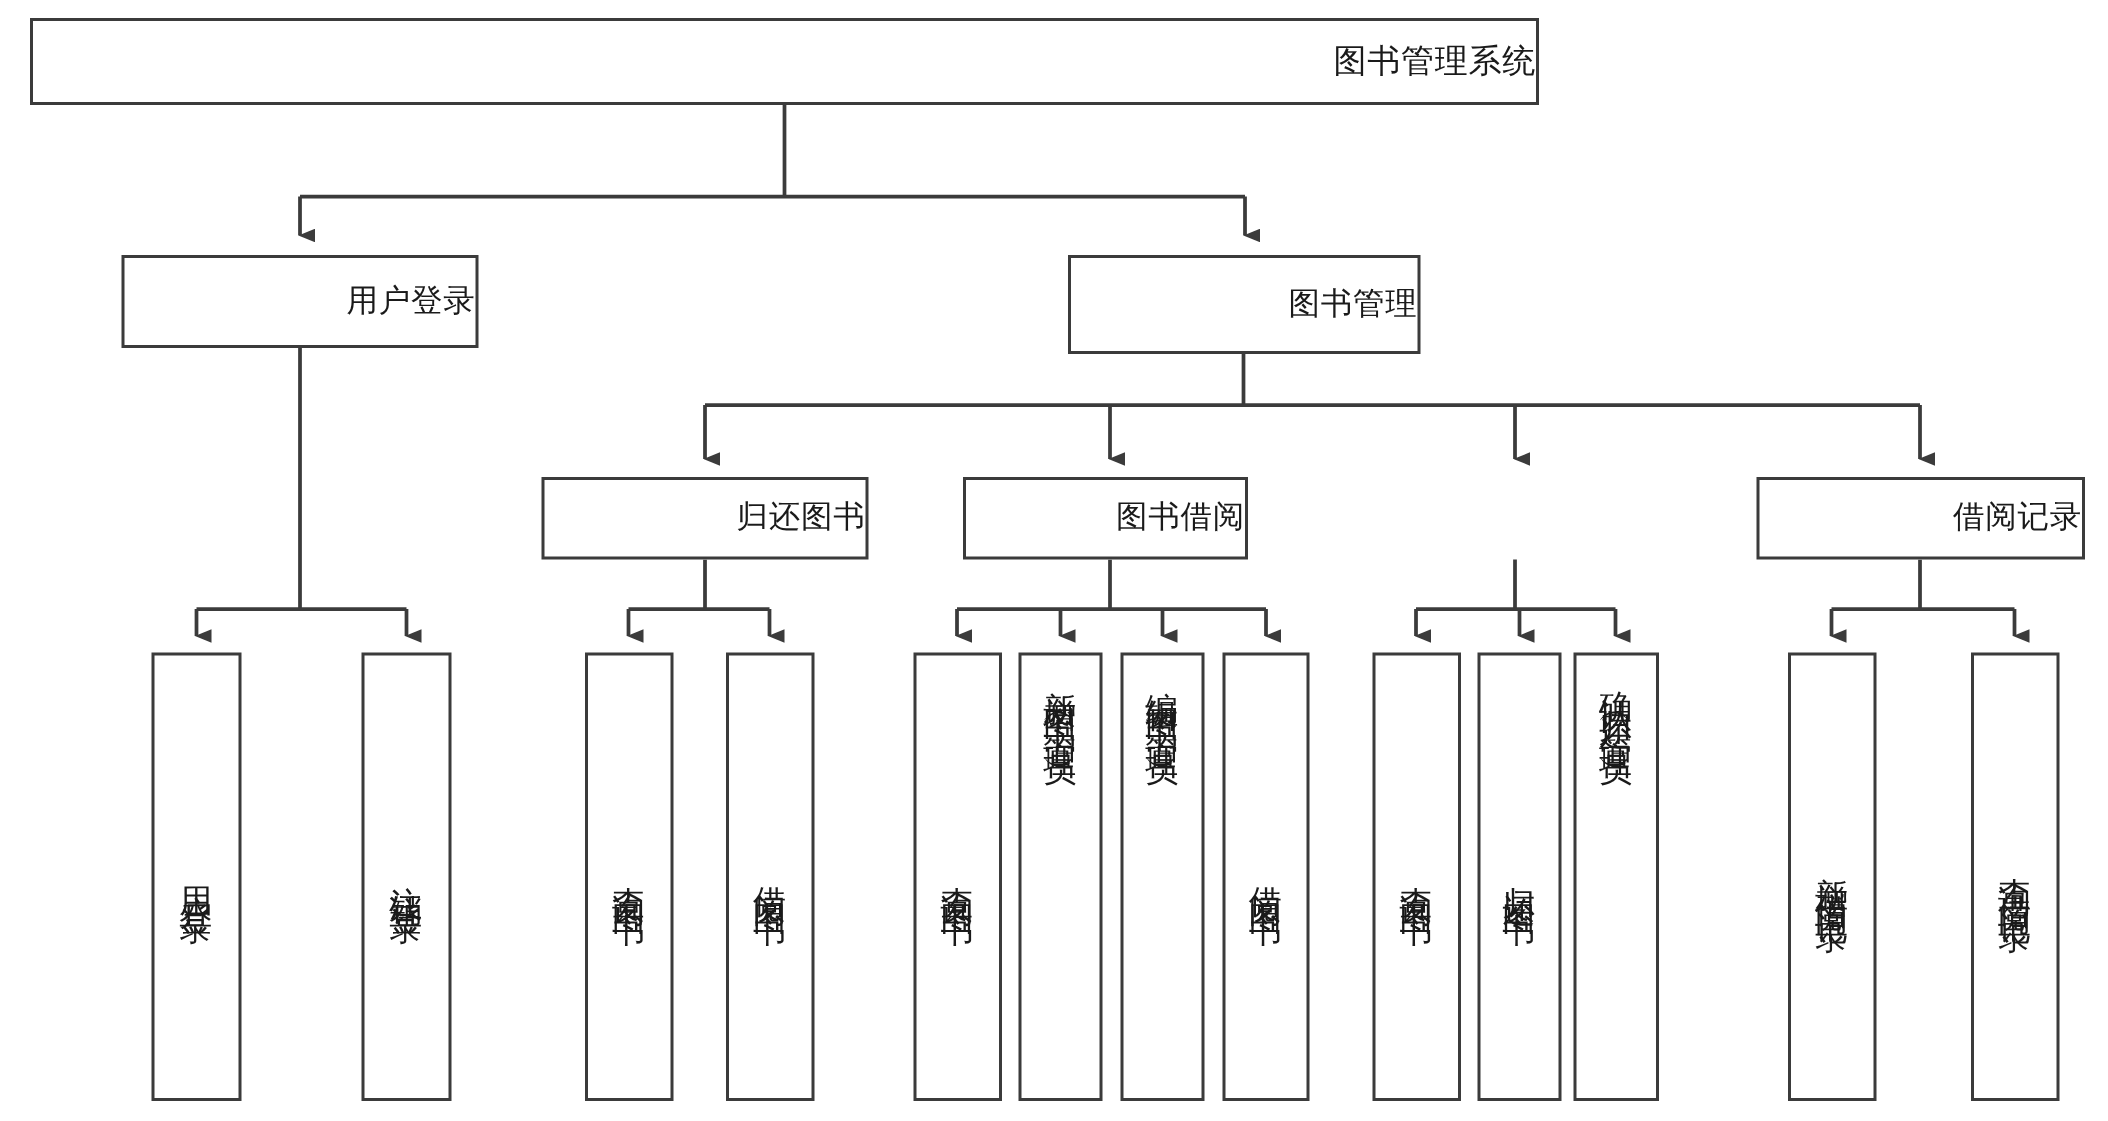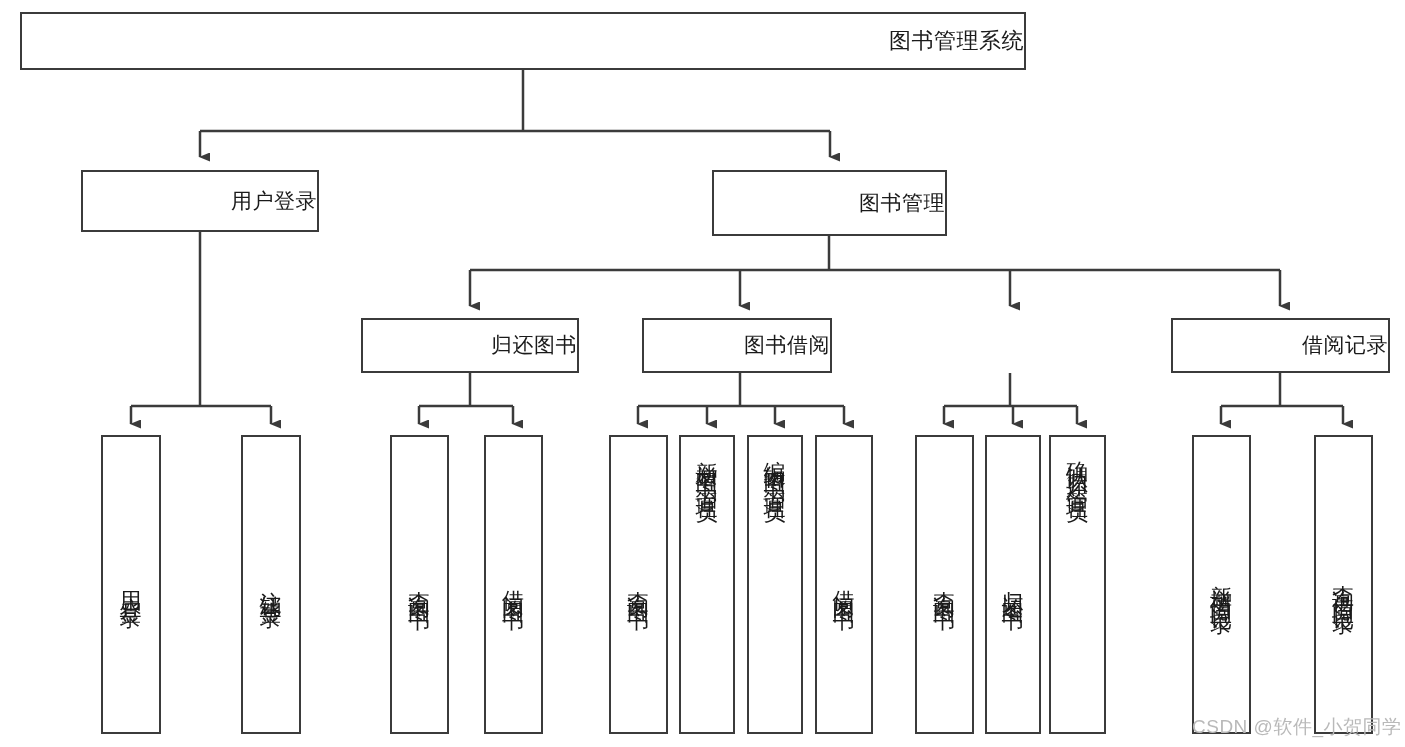--- a/index.html
+++ b/index.html
@@ -194,15 +194,14 @@
     <span class="node-label">确认归还（管理员）</span>
   </div>
 
   <div class="node vertical centered" style="left:1192px; top:435px; width:59px; height:299px;">
     <span class="node-label">新增借阅记录</span>
   </div>
   <div class="node vertical centered" style="left:1314px; top:435px; width:59px; height:299px;">
     <span class="node-label">查询借阅记录</span>
   </div>
 
-  <div class="watermark" style="left:1192px; top:714px;">CSDN @软件_小贺同学</div>
 
 </div>
 
 </body></html>

